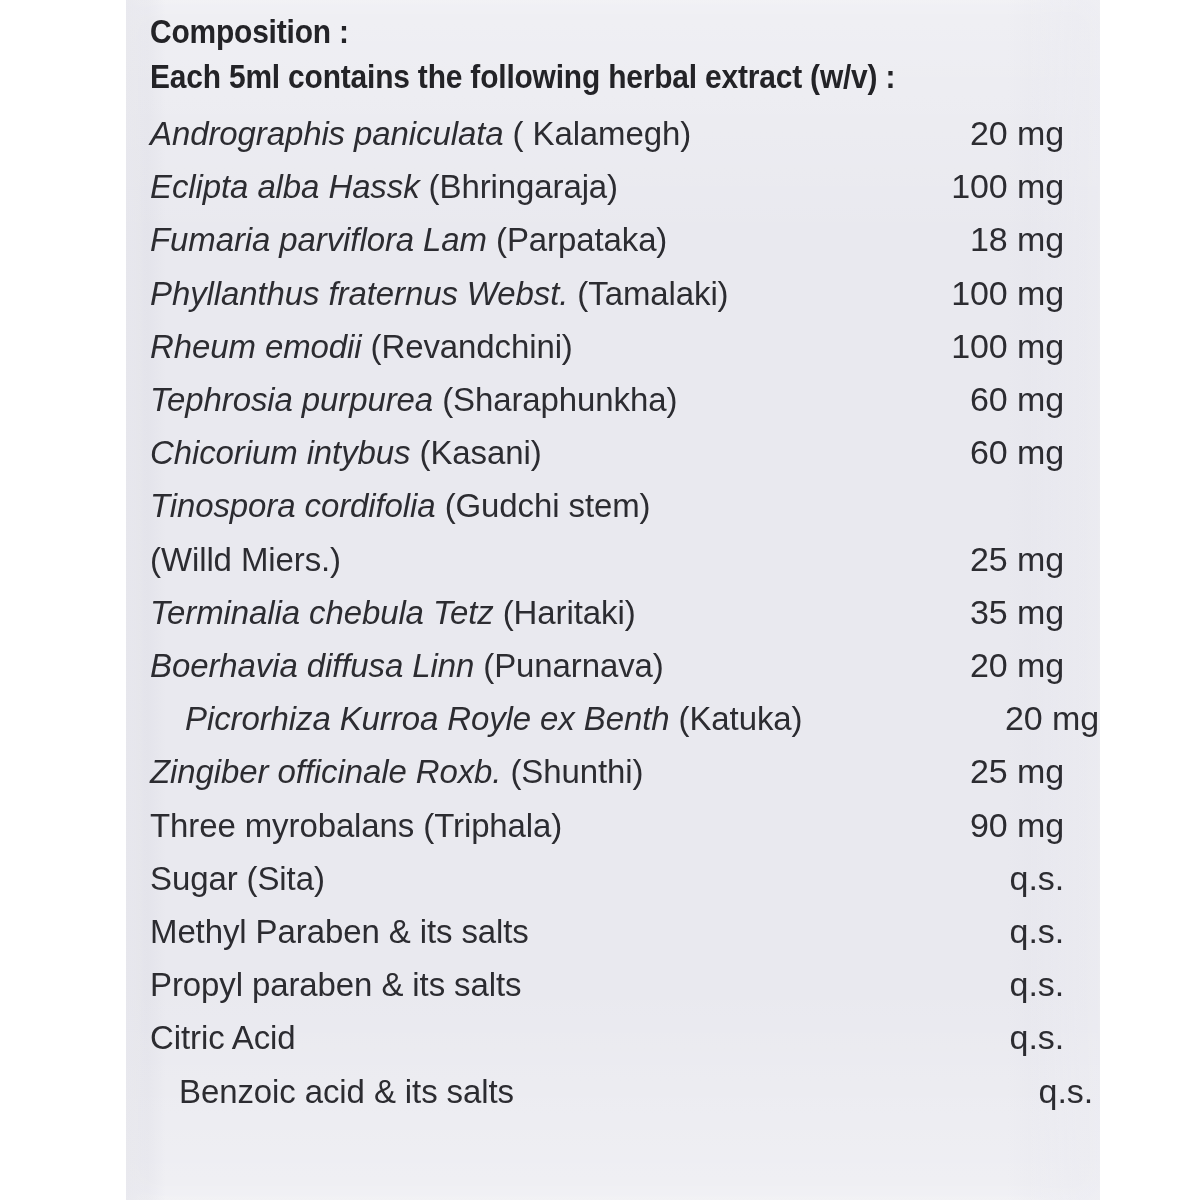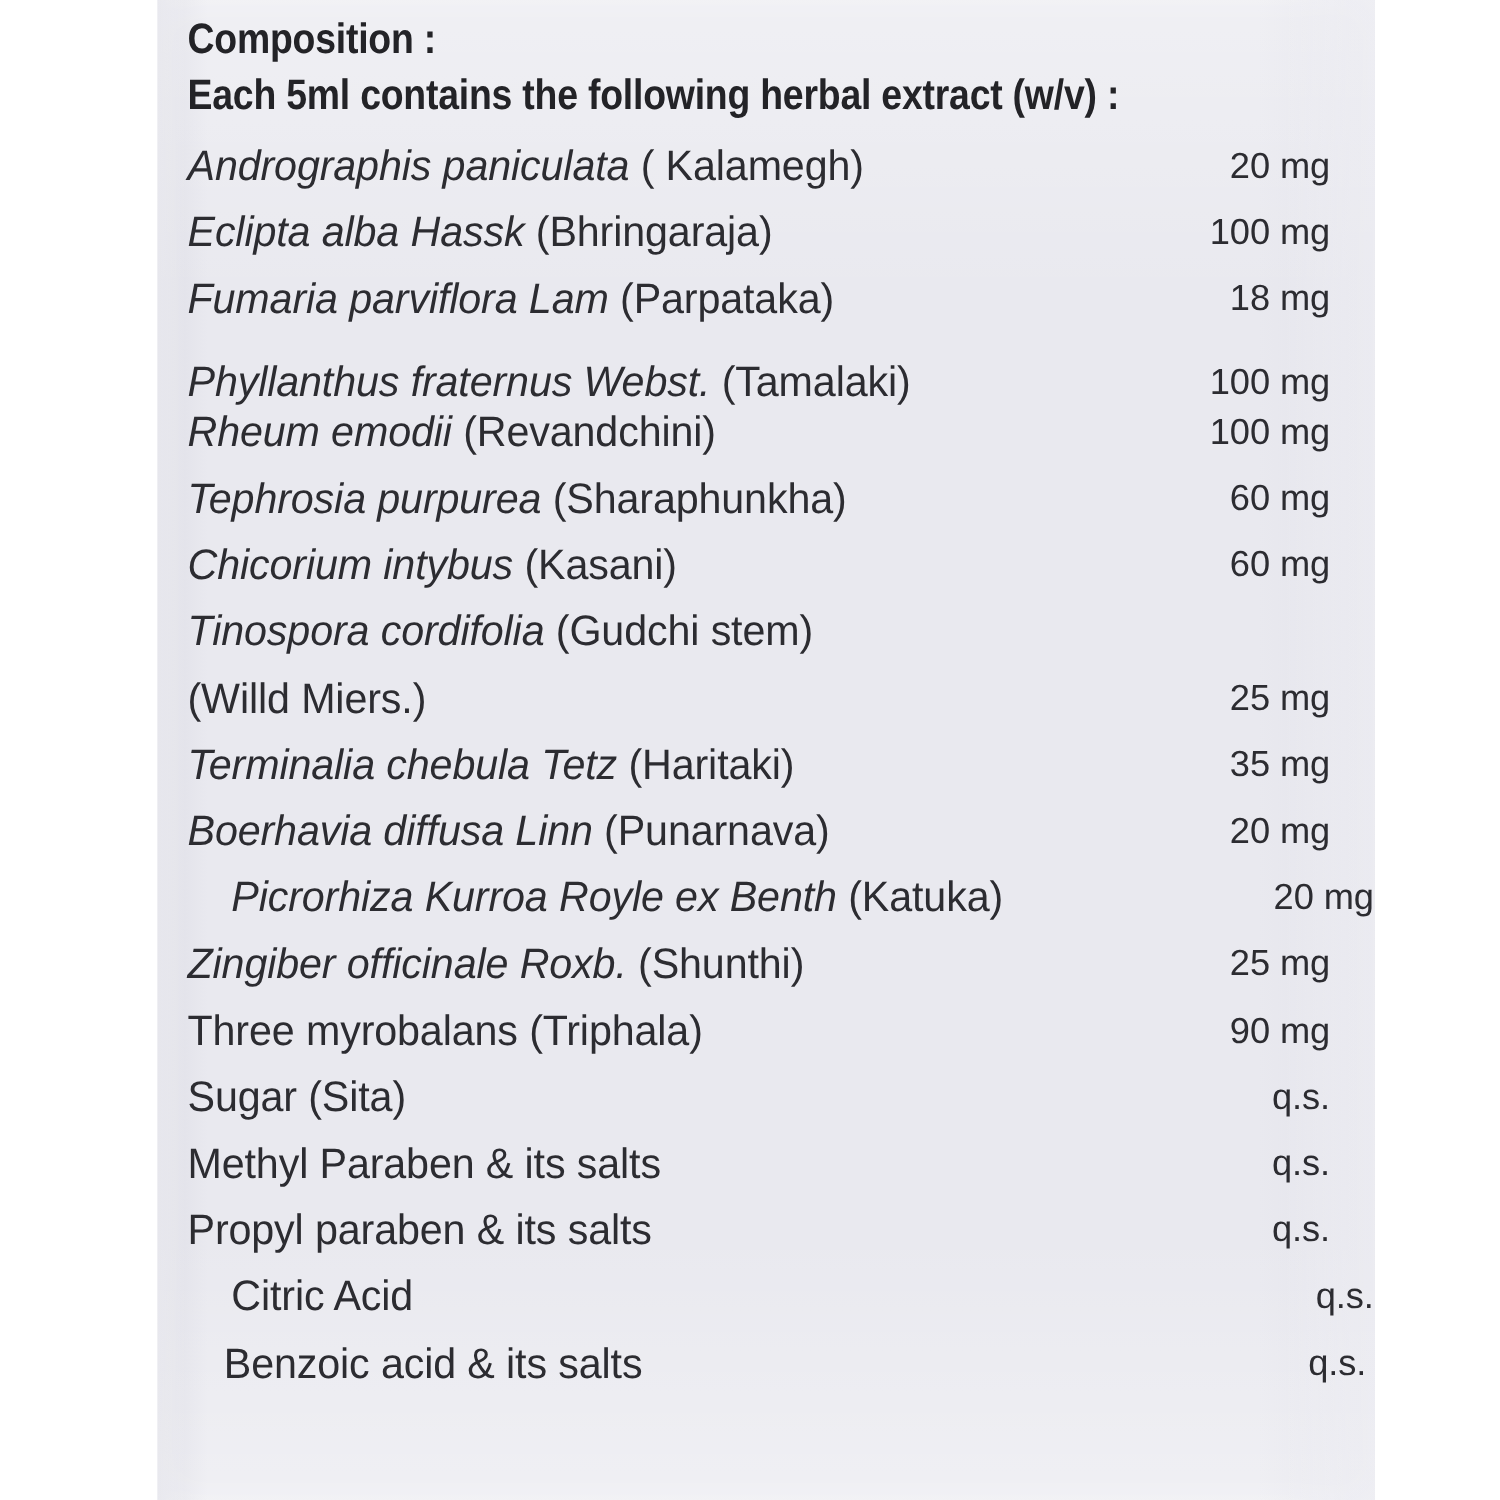--- a/index.html
+++ b/index.html
@@ -102,21 +102,21 @@
   }
   .ing-name.sci { font-style: italic; }
   .ing-name.plain { font-style: normal; }
 
   .ing-name .common { font-style: normal; }
 
   .ing-qty {
     position: absolute;
     right: 0;
     top: 0;
-    font-size: 29px;
+    font-size: 34px;
     line-height: 46px;
     text-align: center;
     color: #2c2c31;
     letter-spacing: -0.1px;
   }
 
   .footer-line {
     position: absolute;
     left: 0;
     white-space: nowrap;
@@ -145,21 +145,21 @@
             <div class="ing-qty">20 mg</div>
           </div>
           <div class="ing-row" style="top: 163.2px;">
             <div class="ing-name sci"><span>Eclipta alba Hassk</span><span class="common"> (Bhringaraja)</span></div>
             <div class="ing-qty">100 mg</div>
           </div>
           <div class="ing-row" style="top: 216.4px;">
             <div class="ing-name sci"><span>Fumaria parviflora Lam</span><span class="common"> (Parpataka)</span></div>
             <div class="ing-qty">18 mg</div>
           </div>
-          <div class="ing-row" style="top: 269.6px; margin-top: 13px;">
+          <div class="ing-row" style="top: 269.6px;">
             <div class="ing-name sci"><span>Phyllanthus fraternus Webst.</span><span class="common"> (Tamalaki)</span></div>
             <div class="ing-qty">100 mg</div>
           </div>
           <div class="ing-row" style="top: 322.8px;">
             <div class="ing-name sci"><span>Rheum emodii</span><span class="common"> (Revandchini)</span></div>
             <div class="ing-qty">100 mg</div>
           </div>
           <div class="ing-row" style="top: 376px;">
             <div class="ing-name sci"><span>Tephrosia purpurea</span><span class="common"> (Sharaphunkha)</span></div>
             <div class="ing-qty">60 mg</div>
@@ -201,21 +201,21 @@
             <div class="ing-qty">q.s.</div>
           </div>
           <div class="ing-row" style="top: 908px; text-decoration: underline;">
             <div class="ing-name plain"><span class="common">Methyl Paraben &amp; its salts</span></div>
             <div class="ing-qty">q.s.</div>
           </div>
           <div class="ing-row" style="top: 961.2px;">
             <div class="ing-name plain"><span class="common">Propyl paraben &amp; its salts</span></div>
             <div class="ing-qty">q.s.</div>
           </div>
-          <div class="ing-row" style="top: 1014.4px; margin-left: 35px;">
+          <div class="ing-row" style="top: 1014.4px;">
             <div class="ing-name plain"><span class="common">Citric Acid</span></div>
             <div class="ing-qty">q.s.</div>
           </div>
           <div class="ing-row" style="top: 1067.6px; margin-left: 29px;">
             <div class="ing-name plain"><span class="common">Benzoic acid &amp; its salts</span></div>
             <div class="ing-qty">q.s.</div>
           </div>
         </div>
 
 

